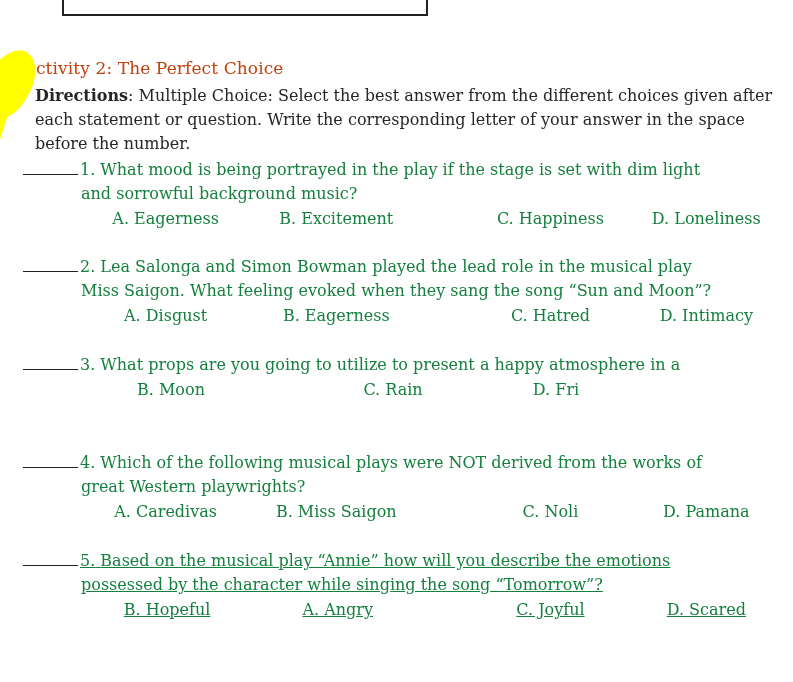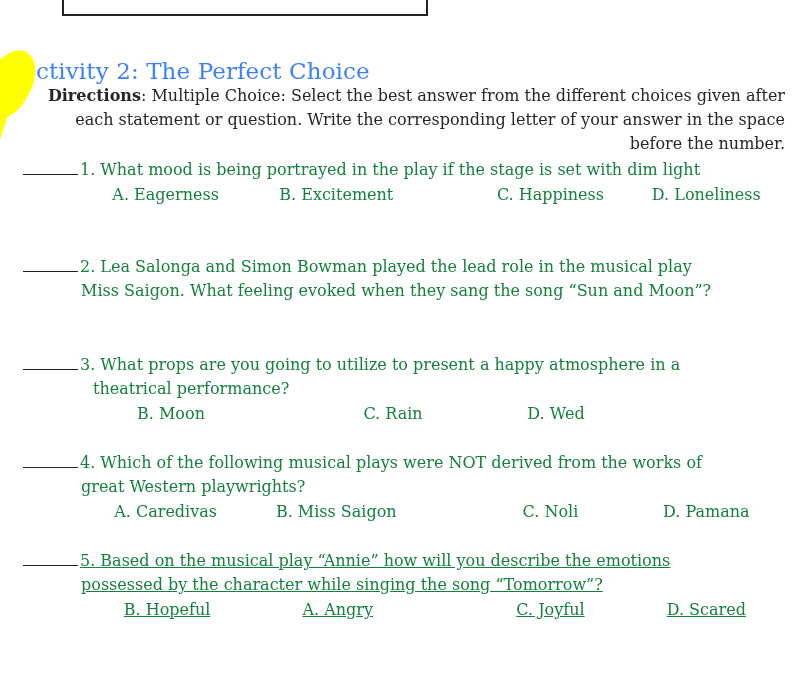--- a/index.html
+++ b/index.html
@@ -47,33 +47,32 @@
     .doc {
       position: absolute;
       left: 0;
       top: 0;
       width: 793px;
     }
     .title {
       position: absolute;
       left: 36px;
       top: 58px;
-      font-size: 23px;
+      font-size: 17px;
       letter-spacing: 0.1px;
-      color: #3b82f6;
+      color: #c2410c;
     }
     .directions {
       position: absolute;
       left: 35px;
       top: 84px;
       width: 750px;
       font-size: 16px;
       line-height: 24px;
       color: #262626;
-      text-align: right;
     }
     .directions b { font-weight: bold; }
     .question {
       position: absolute;
       left: 23px;
       width: 755px;
       font-size: 16px;
       line-height: 24px;
       color: #15803d;
     }
@@ -122,46 +121,52 @@
 
   <div class="directions">
     <b>Directions</b><span>: Multiple Choice: Select the best answer from the different choices given after each statement or question. Write the corresponding letter of your answer in the space before the number.</span>
   </div>
 
   <div class="question" style="top:158px;">
     <div class="q-line">
       <span class="blank"></span>
       <span class="q-text"><span>1.</span> <span>What mood is being portrayed in the play if the stage is set with dim light</span></span>
     </div>
+    <div class="q-cont">and sorrowful background music?</div>
     <div class="choices">
       <span class="choice a">A. Eagerness</span>
       <span class="choice b">B. Excitement</span>
       <span class="choice c">C. Happiness</span>
       <span class="choice d">D. Loneliness</span>
     </div>
   </div>
 
   <div class="question" style="top:255px;">
     <div class="q-line">
       <span class="blank"></span>
       <span class="q-text"><span>2.</span> <span>Lea Salonga and Simon Bowman played the lead role in the musical play</span></span>
     </div>
     <div class="q-cont">Miss Saigon. What feeling evoked when they sang the song “Sun and Moon”?</div>
+    <div class="choices">
+      <span class="choice a">A. Disgust</span>
+      <span class="choice b">B. Eagerness</span>
+      <span class="choice c">C. Hatred</span>
+      <span class="choice d">D. Intimacy</span>
+    </div>
   </div>
 
   <div class="question" style="top:353px;">
     <div class="q-line">
       <span class="blank"></span>
       <span class="q-text"><span>3.</span> <span>What props are you going to utilize to present a happy atmosphere in a</span></span>
     </div>
-    <div class="q-cont indent">theatrical performance?</div>
     <div class="choices">
       <span class="choice b">B. Moon</span>
       <span class="choice c">C. Rain</span>
-      <span class="choice d">D. Wed</span>
+      <span class="choice d">D. Fri</span>
     </div>
   </div>
 
   <div class="question" style="top:451px;">
     <div class="q-line">
       <span class="blank"></span>
       <span class="q-text"><span>4.</span> <span>Which of the following musical plays were NOT derived from the works of</span></span>
     </div>
     <div class="q-cont">great  Western playwrights?</div>
     <div class="choices">

